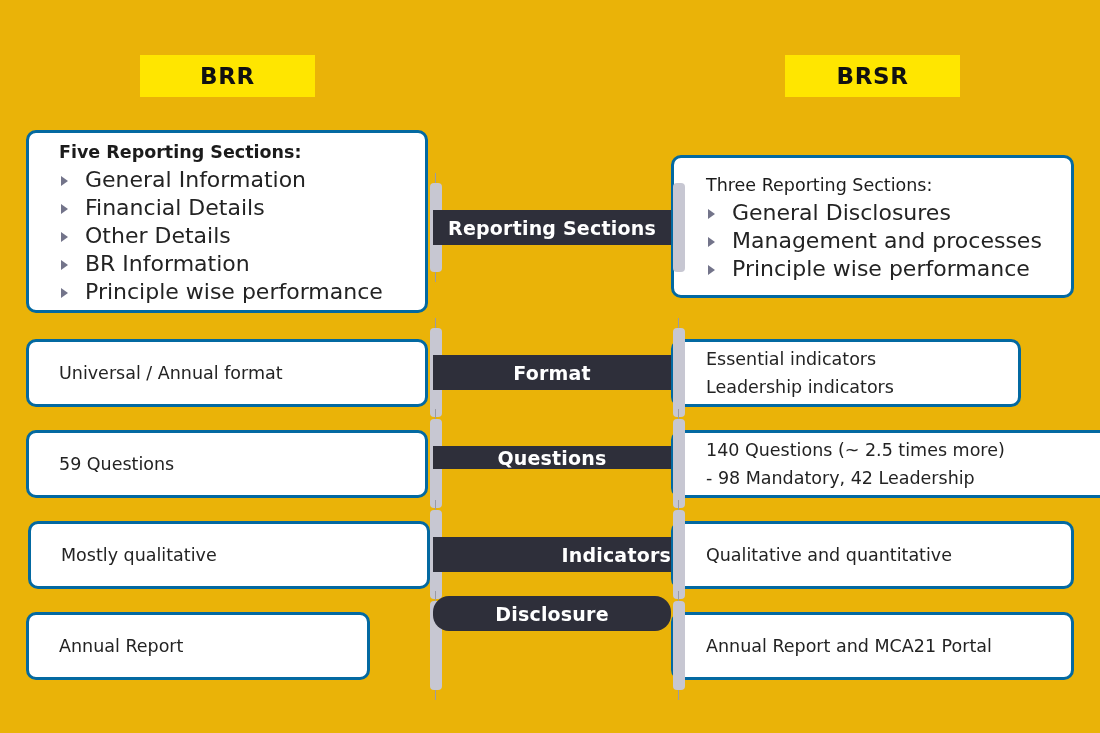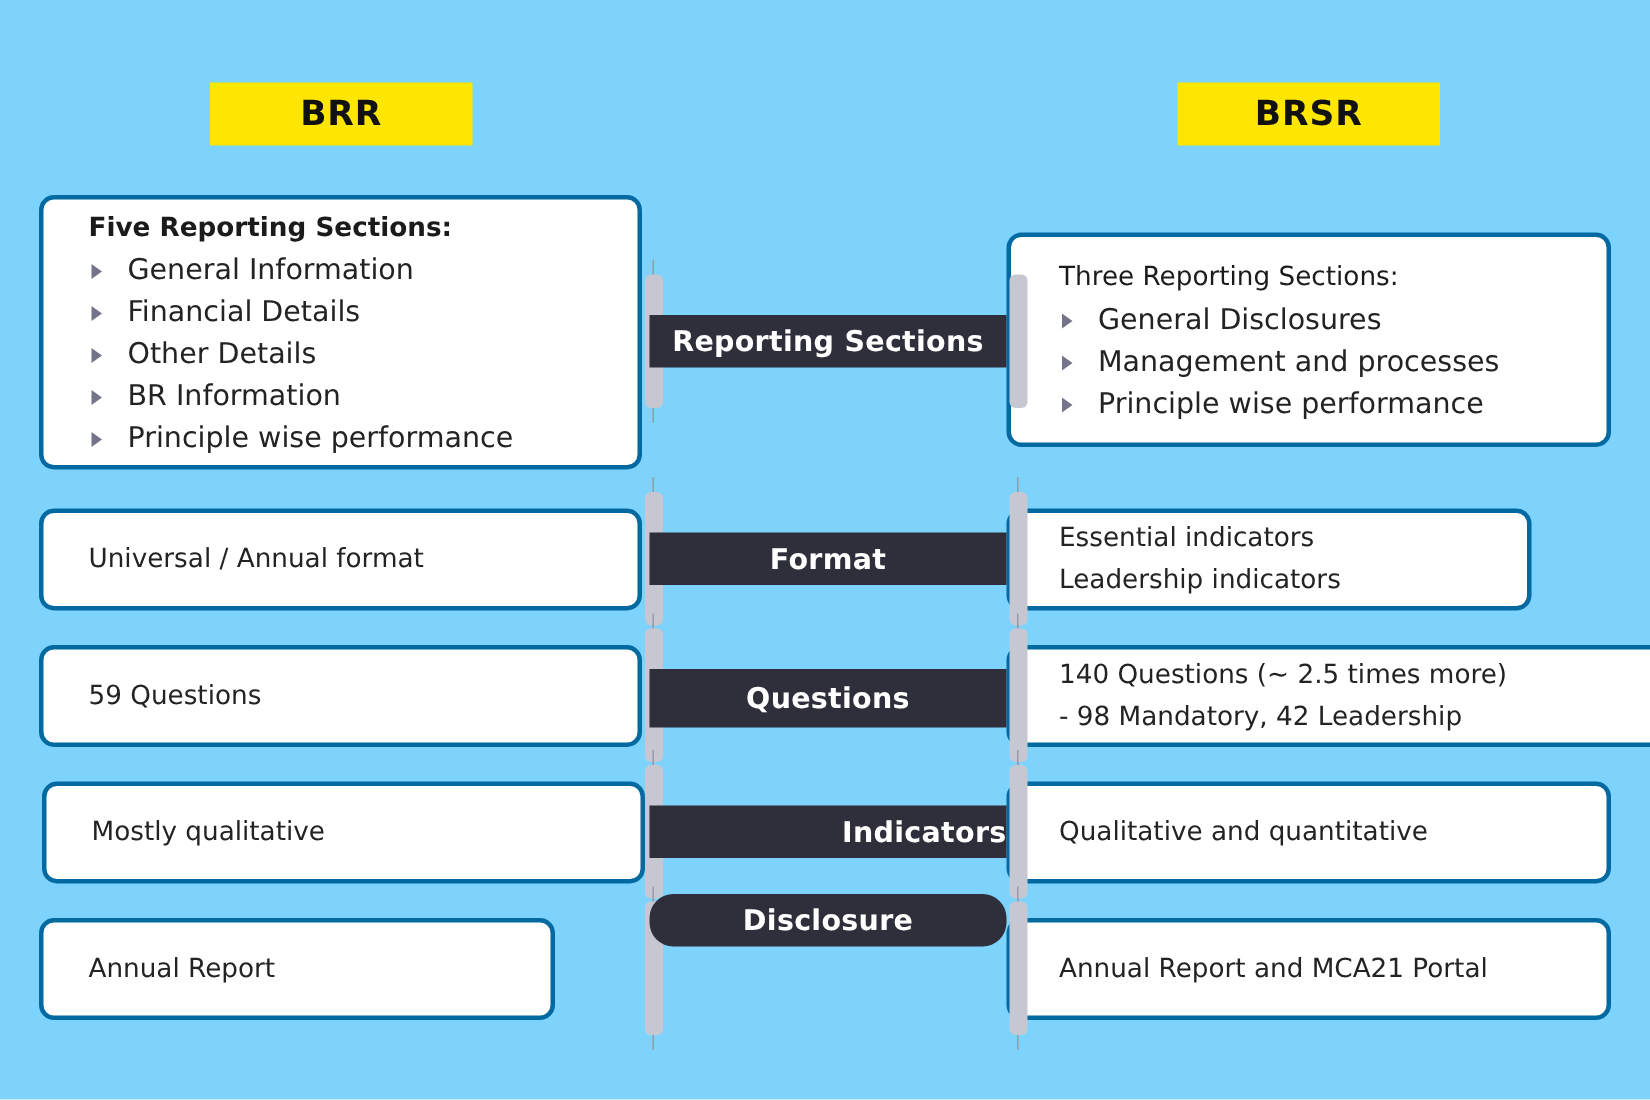--- a/index.html
+++ b/index.html
@@ -9,21 +9,21 @@
   }
   body {
     font-family: "DejaVu Sans", "Liberation Sans", sans-serif;
     color: #1f1f1f;
     -webkit-font-smoothing: antialiased;
   }
   #canvas {
     position: relative;
     width: 1100px;
     height: 733px;
-    background: #7dd3fc;
+    background: #eab308;
     overflow: hidden;
   }
 
   
   .header-tab {
     position: absolute;
     background: #ffe600;
     display: flex;
     align-items: center;
     justify-content: center;
@@ -69,21 +69,21 @@
   }
 
   ul.bullets {
     list-style: none;
     margin: 0;
     padding: 0;
   }
   ul.bullets li {
     position: relative;
     padding-left: 26px;
-    font-size: 19px;
+    font-size: 22px;
     line-height: 28px;
     color: #232323;
     white-space: nowrap;
   }
   .tri {
     position: absolute;
     left: 2px;
     top: 10px;
     width: 0;
     height: 0;
@@ -187,21 +187,21 @@
         </div>
       </div>
       <div class="card right" style="left: 671px; top: 430px; width: 461px; height: 68px;">
         <div class="card-inner">
           <div class="card-line">140 Questions (~ 2.5 times more)</div>
           <div class="card-line">- 98 Mandatory, 42 Leadership</div>
         </div>
       </div>
       <div class="connector" style="left: 430px; top: 419px; width: 12px; height: 89px;"></div>
       <div class="connector" style="left: 673px; top: 419px; width: 12px; height: 89px;"></div>
-      <div class="center-bar" style="left: 433px; top: 446px; width: 238px; height: 39px;">
+      <div class="center-bar" style="left: 433px; top: 446px; width: 238px; height: 23px;">
         <span>Questions</span>
       </div>
       <div class="hairline" style="left: 435px; top: 500px; height: 109px;"></div>
       <div class="hairline" style="left: 678px; top: 500px; height: 109px;"></div>
       <div class="card left" style="left: 28px; top: 521px; width: 402px; height: 68px;">
         <div class="card-inner">
           <div class="card-line">Mostly qualitative</div>
         </div>
       </div>
       <div class="card right" style="left: 671px; top: 521px; width: 403px; height: 68px;">

